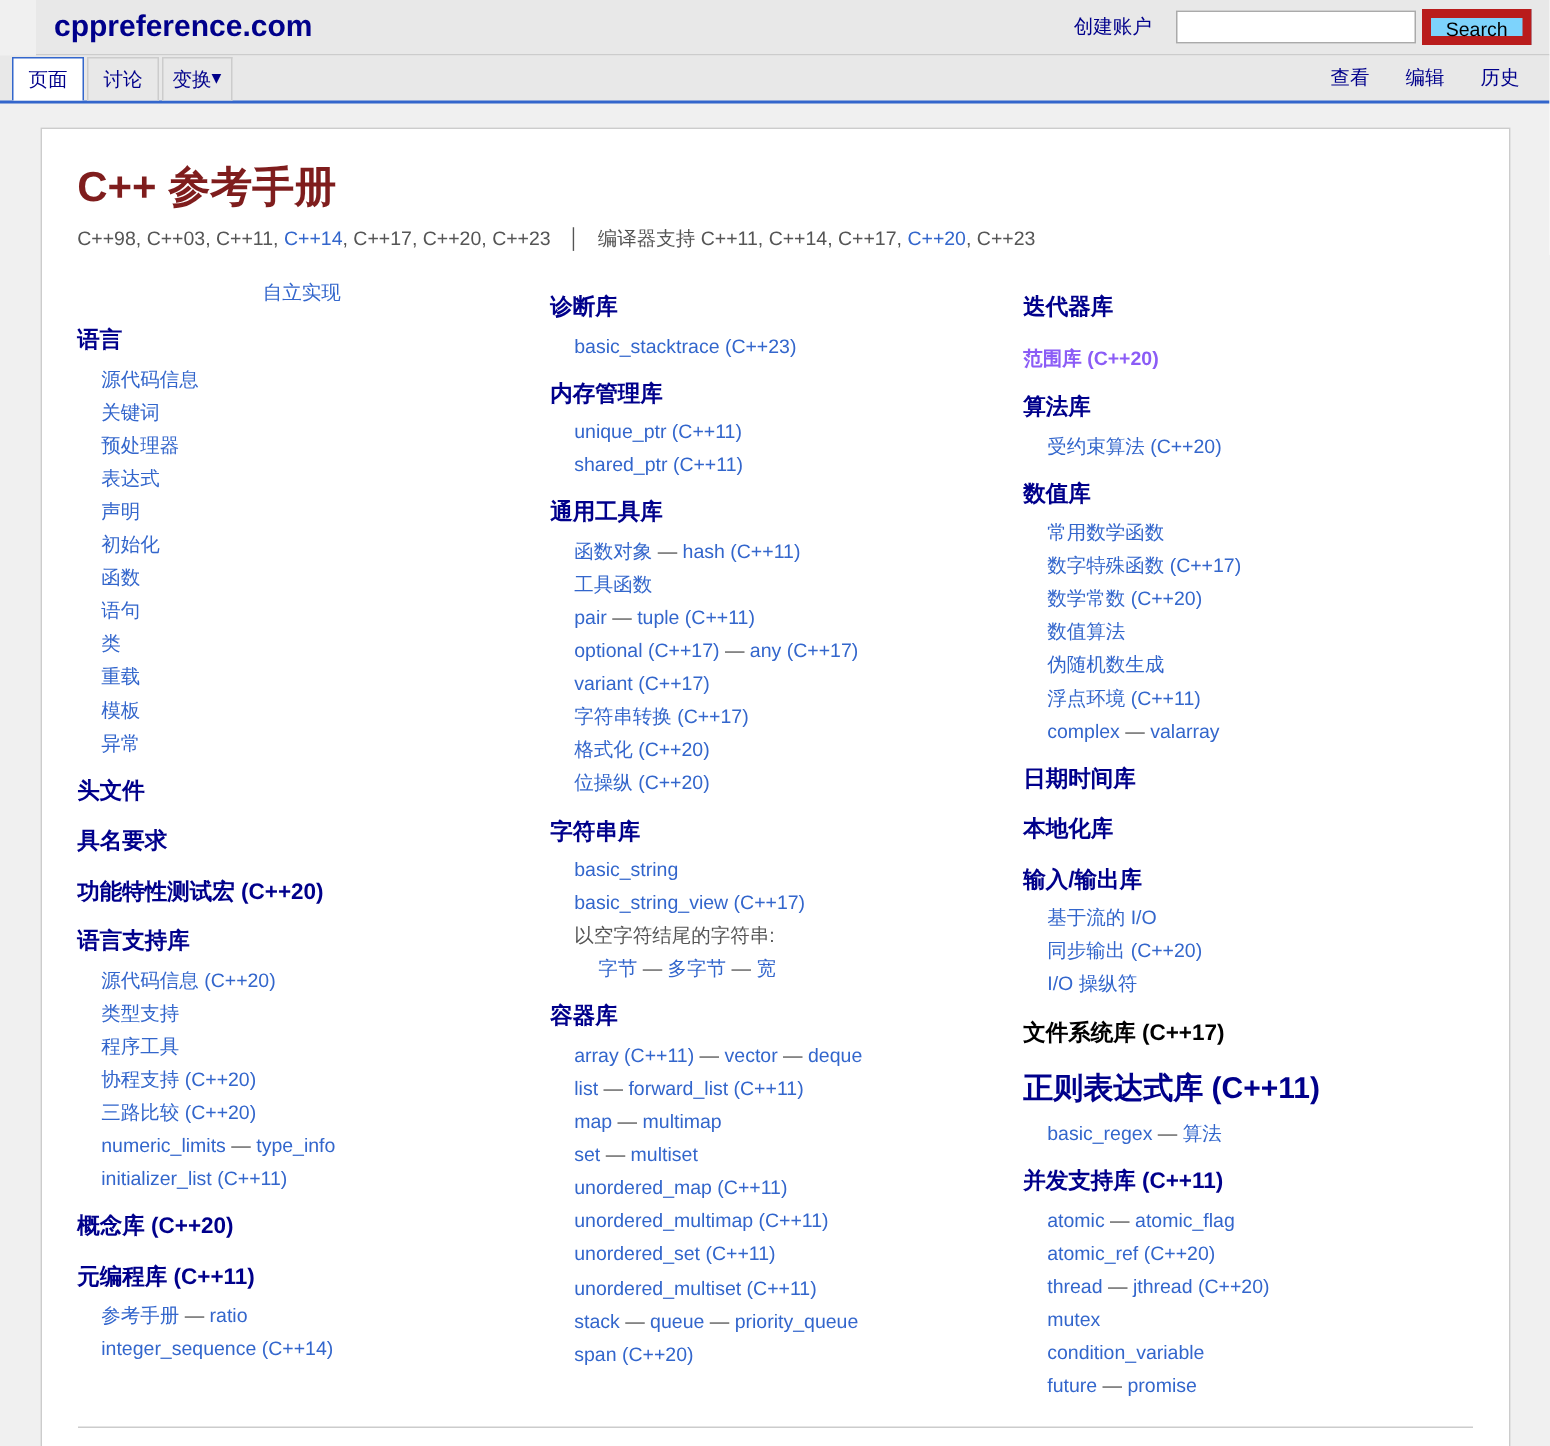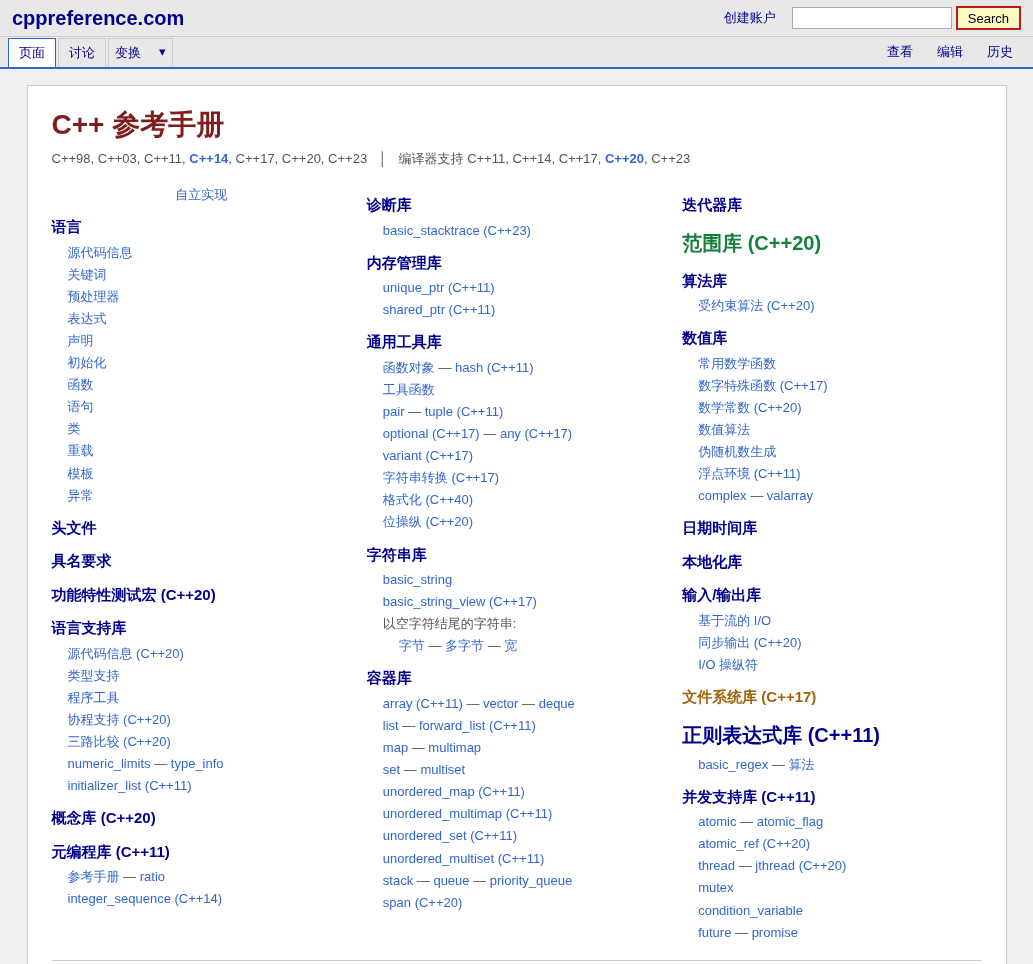--- a/index.html
+++ b/index.html
@@ -6,20 +6,21 @@
     body { font-family: sans-serif; font-size: 13px; background: #f0f0f0; color: #333; }
 
     
     #header {
       background: #e8e8e8;
       border-bottom: 1px solid #ccc;
       display: flex;
       align-items: center;
       padding: 6px 12px;
       gap: 16px;
+      margin-left: 24px;
     }
     #site-title {
       font-size: 20px;
       font-weight: bold;
       color: #00008b;
       flex: 1;
     }
     #create-account {
       color: #00008b;
       font-size: 13px;
@@ -34,22 +35,22 @@
     #search-input {
       width: 160px;
       height: 22px;
       border: 1px solid #aaa;
       padding: 2px 4px;
       font-size: 13px;
     }
     #search-button {
       height: 24px;
       padding: 0 10px;
-      background: #fef9c3;
-      border: 2px solid #b91c1c;
+      background: #7dd3fc;
+      border: 6px solid #b91c1c;
       cursor: pointer;
       font-size: 13px;
     }
 
     
     #navbar {
       background: #e8e8e8;
       border-bottom: 2px solid #3366cc;
       display: flex;
       align-items: center;
@@ -79,21 +80,21 @@
     .nav-tab-dropdown {
       display: flex;
       padding: 5px 6px;
       font-size: 13px;
       cursor: pointer;
       color: #00008b;
       border: 1px solid #ccc;
       border-bottom: none;
       background: #e8e8e8;
       margin-right: 2px;
-      gap: 18px;
+      gap: 0;
     }
     .nav-right {
       display: flex;
       align-items: center;
       gap: 0;
     }
     .nav-right-tab {
       padding: 5px 12px;
       font-size: 13px;
       cursor: pointer;
@@ -117,21 +118,21 @@
       font-size: 28px;
       font-weight: bold;
       color: #7f1d1d;
       margin-bottom: 6px;
     }
     #version-line {
       font-size: 13px;
       color: #555;
       margin-bottom: 16px;
     }
-    .ver-link { color: #3366cc; text-decoration: none; font-weight: bold; }
+    .ver-link { color: #3366cc; text-decoration: none; }
     .ver-separator { margin: 0 8px; color: #555; }
 
     
     #columns {
       display: flex;
       gap: 0;
       width: 100%;
     }
     .col {
       flex: 1;
@@ -270,21 +271,21 @@
         </div>
         <div class="sub-item"><a class="link">工具函数</a></div>
         <div class="sub-item">
           <a class="link">pair</a> — <a class="link">tuple (C++11)</a>
         </div>
         <div class="sub-item">
           <a class="link">optional (C++17)</a> — <a class="link">any (C++17)</a>
         </div>
         <div class="sub-item"><a class="link">variant (C++17)</a></div>
         <div class="sub-item"><a class="link">字符串转换 (C++17)</a></div>
-        <div class="sub-item"><a class="link">格式化 (C++40)</a></div>
+        <div class="sub-item"><a class="link">格式化 (C++20)</a></div>
         <div class="sub-item"><a class="link">位操纵 (C++20)</a></div>
         <div class="section-title">字符串库</div>
         <div class="sub-item"><a class="link">basic_string</a></div>
         <div class="sub-item"><a class="link">basic_string_view (C++17)</a></div>
         <div class="sub-item"><span class="plain">以空字符结尾的字符串:</span></div>
         <div class="indented">
           <a class="link">字节</a> — <a class="link">多字节</a> — <a class="link">宽</a>
         </div>
         <div class="section-title">容器库</div>
         <div class="sub-item">
@@ -304,40 +305,40 @@
         <div class="sub-item"><a class="link">unordered_set (C++11)</a></div>
         <div class="sub-item"><a class="link">unordered_multiset (C++11)</a></div>
         <div class="sub-item">
           <a class="link">stack</a> — <a class="link">queue</a> — <a class="link">priority_queue</a>
         </div>
         <div class="sub-item"><a class="link">span (C++20)</a></div>
       </div>
 
       <div class="col">
         <div class="section-title">迭代器库</div>
-        <div class="section-title"><a class="link" style="color:#15803d;font-size:20px;font-weight:bold;">范围库 (C++20)</a></div>
+        <div class="section-title"><a class="link" style="color:#8b5cf6;font-size:13px;font-weight:bold;">范围库 (C++20)</a></div>
         <div class="section-title">算法库</div>
         <div class="sub-item"><a class="link">受约束算法 (C++20)</a></div>
         <div class="section-title">数值库</div>
         <div class="sub-item"><a class="link">常用数学函数</a></div>
         <div class="sub-item"><a class="link">数字特殊函数 (C++17)</a></div>
         <div class="sub-item"><a class="link">数学常数 (C++20)</a></div>
         <div class="sub-item"><a class="link">数值算法</a></div>
         <div class="sub-item"><a class="link">伪随机数生成</a></div>
         <div class="sub-item"><a class="link">浮点环境 (C++11)</a></div>
         <div class="sub-item">
           <a class="link">complex</a> — <a class="link">valarray</a>
         </div>
         <div class="section-title">日期时间库</div>
         <div class="section-title">本地化库</div>
         <div class="section-title">输入/输出库</div>
         <div class="sub-item"><a class="link">基于流的 I/O</a></div>
         <div class="sub-item"><a class="link">同步输出 (C++20)</a></div>
         <div class="sub-item"><a class="link">I/O 操纵符</a></div>
-        <div class="section-title"><a class="link" style="color:#a16207;font-size:15px;font-weight:bold;">文件系统库 (C++17)</a></div>
+        <div class="section-title"><a class="link" style="color:#000000;font-size:15px;font-weight:bold;">文件系统库 (C++17)</a></div>
         <div class="section-title"><a class="link" style="color:#00008b;font-size:20px;font-weight:bold;">正则表达式库 (C++11)</a></div>
         <div class="sub-item">
           <a class="link">basic_regex</a> — <a class="link">算法</a>
         </div>
         <div class="section-title"><a class="link" style="color:#00008b;font-size:15px;font-weight:bold;">并发支持库 (C++11)</a></div>
         <div class="sub-item">
           <a class="link">atomic</a> — <a class="link">atomic_flag</a>
         </div>
         <div class="sub-item"><a class="link">atomic_ref (C++20)</a></div>
         <div class="sub-item">

